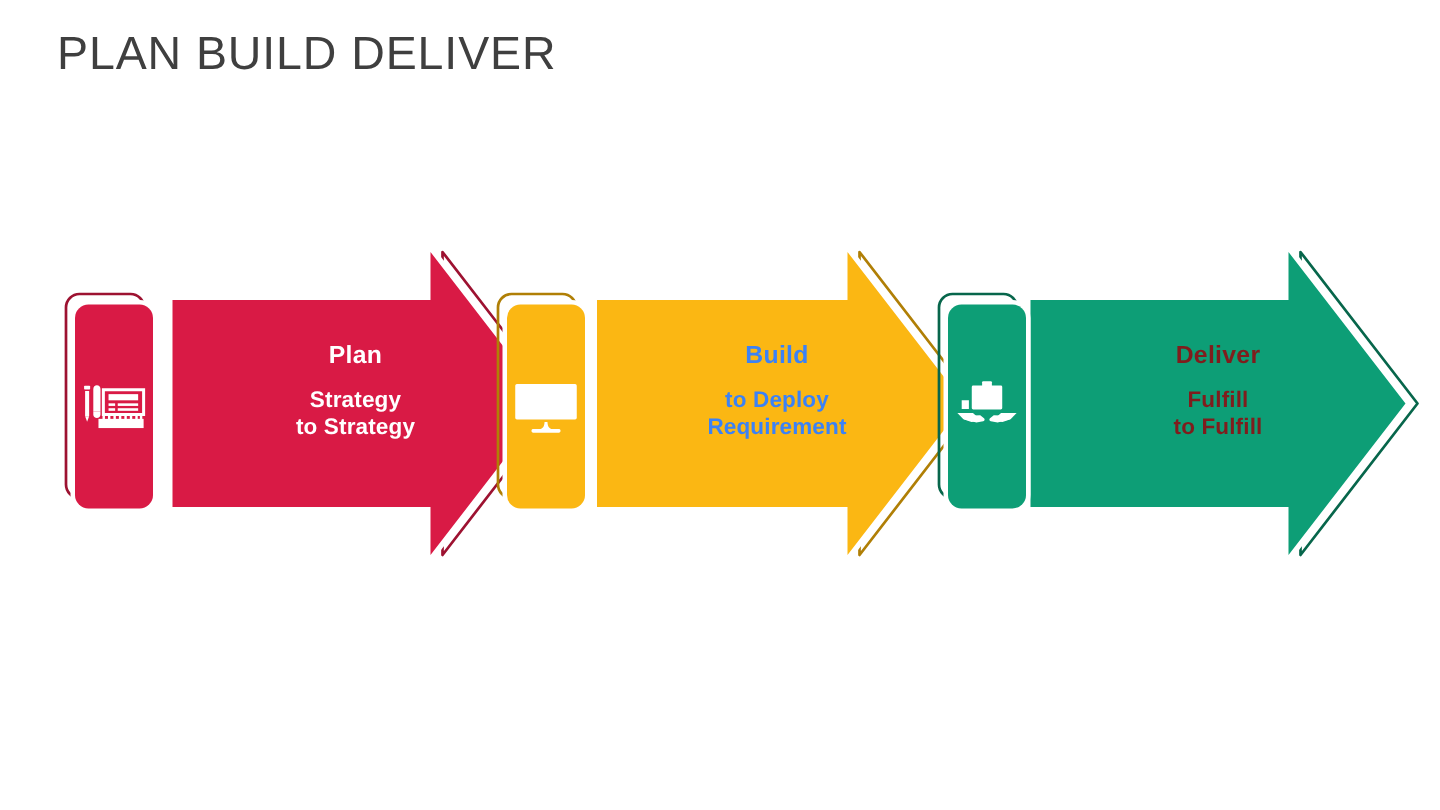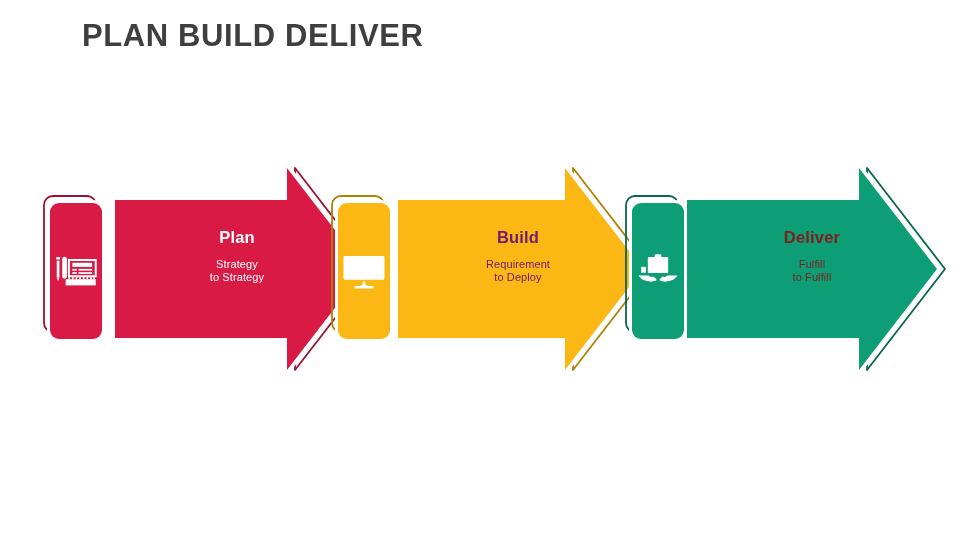--- a/index.html
+++ b/index.html
@@ -23,27 +23,26 @@
     height: 540px;
     background: #ffffff;
   }
 
   
   #page-title {
     position: absolute;
     left: 38px;
     top: 19px;
     font-size: 31px;
-    font-weight: bold;
+    font-weight: normal;
     color: #3f3f3f;
     letter-spacing: 0.6px;
     line-height: 1.1;
     white-space: nowrap;
     user-select: none;
-    margin-left: 44px;
   }
 
   
   #process-flow {
     position: absolute;
     left: 0;
     top: 0;
     width: 951px;
     height: 540px;
   }
@@ -69,22 +68,22 @@
     user-select: none;
     line-height: 1.18;
   }
   .step-heading {
     font-size: 16.5px;
     font-weight: bold;
     letter-spacing: 0.2px;
     margin-bottom: 11px;
   }
   .step-sub {
-    font-size: 11px;
-    font-weight: normal;
+    font-size: 15px;
+    font-weight: bold;
     letter-spacing: 0.1px;
   }
   .step-sub .sub-line { display: block; }
 
   
   .step-icon {
     position: absolute;
     width: 46px;
     height: 46px;
   }
@@ -173,25 +172,25 @@
       <g stroke="#fff" stroke-width="1.9" fill="none" stroke-linejoin="round">
         <polygon points="24,12.6 32.6,17.1 32.6,26.3 24,30.8 15.4,26.3 15.4,17.1"></polygon>
         <polyline points="15.4,17.1 24,21.6 32.6,17.1"></polyline>
         <line x1="24" y1="21.6" x2="24" y2="30.8"></line>
       </g>
 
       <path d="M18.6 40.0c3.4-.4 4.2-2.0 4.4-5.2h2.0c.2 3.2 1.0 4.8 4.4 5.2z"></path>
       <rect x="14.0" y="39.6" width="20.0" height="2.6" rx="1.0"></rect>
     </svg>
         </div>
-        <div class="step-text" style="left: 100px; width: 180px; top: 228px; color: #701a75;">
+        <div class="step-text" style="left: 100px; width: 180px; top: 228px; color: #3b82f6;">
           <div class="step-heading">Build</div>
           <div class="step-sub">
+            <span class="sub-line">to Deploy</span>
             <span class="sub-line">Requirement</span>
-            <span class="sub-line">to Deploy</span>
           </div>
         </div>
       </div>
       <div class="step" style="left: 622px; width: 335px;">
         <svg class="step-svg" width="335" height="540" viewBox="0 0 335 540">
           <path d="M 73 200 L 245 200 L 245 168 L 323 269 L 245 370 L 245 338 L 73 338 Z" fill="none" stroke="#07664B" stroke-width="1.8" stroke-linejoin="round"></path>
           <path d="M 65 200 L 237 200 L 237 168 L 315 269 L 237 370 L 237 338 L 65 338 Z" fill="#ffffff" stroke="#ffffff" stroke-width="7" stroke-linejoin="round"></path>
           <path d="M 65 200 L 237 200 L 237 168 L 315 269 L 237 370 L 237 338 L 65 338 Z" fill="#0D9E76" stroke-linejoin="round"></path>
           <rect x="4" y="196" width="52" height="136" rx="9" fill="none" stroke="#07664B" stroke-width="1.8"></rect>
           <rect x="7" y="200" width="58" height="142" rx="12" fill="#ffffff"></rect>

